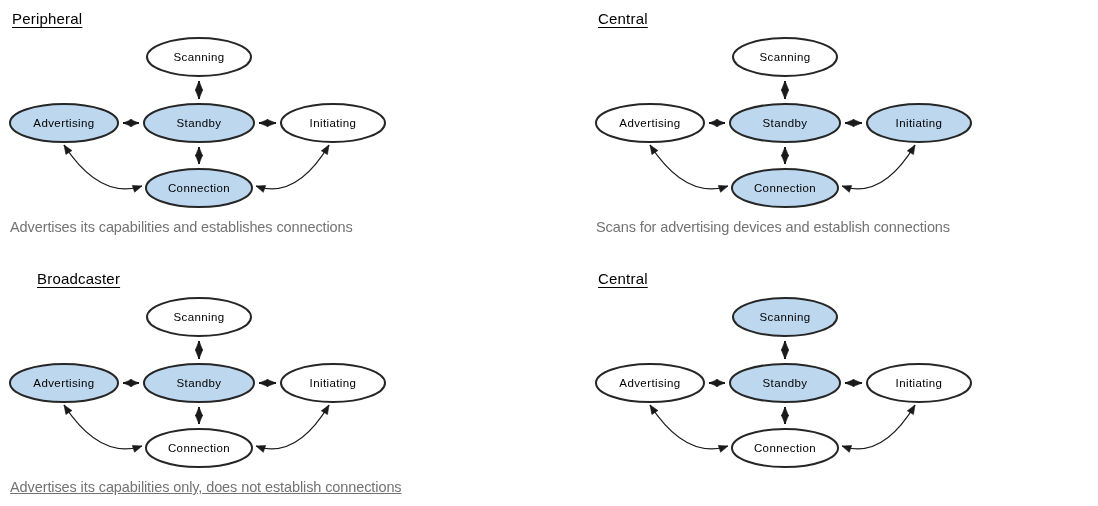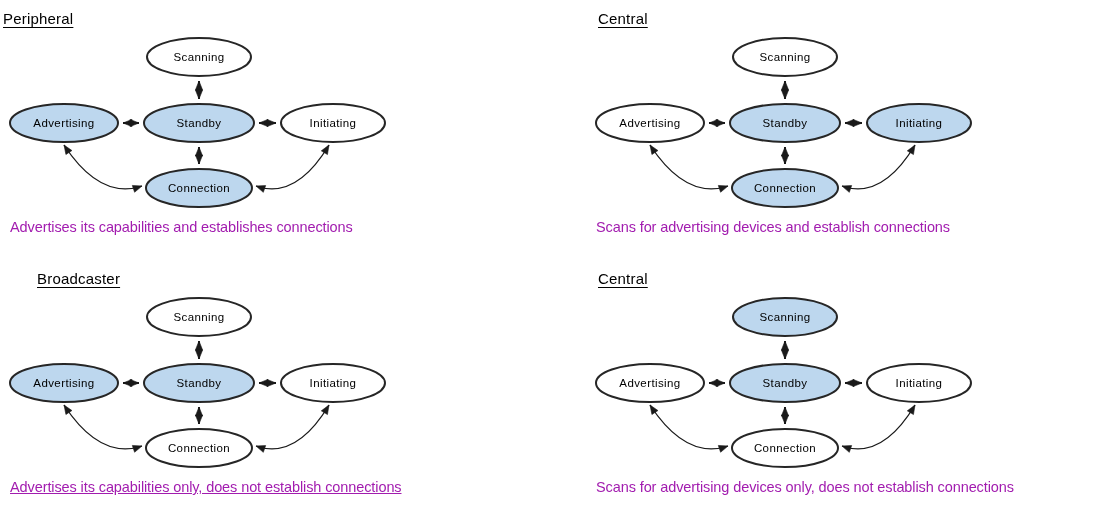--- a/index.html
+++ b/index.html
@@ -20,41 +20,41 @@
     font-weight:400;
     letter-spacing:0.2px;
     color:#000;
     white-space:nowrap;
     text-decoration:underline;
     text-underline-offset:3px;
   }
   .panel-caption{
     position:absolute;
     font-size:14.5px;
-    color:#a21caf;
+    color:#737373;
     white-space:nowrap;
     letter-spacing:-0.1px;
   }
   .diagram{position:absolute;left:0;top:0;}
   .node-label{
     font-family:"Liberation Sans","DejaVu Sans",sans-serif;
     font-size:11.5px;
     fill:#000;
     text-anchor:middle;
     dominant-baseline:middle;
     letter-spacing:0.4px;
   }
   svg{display:block;overflow:visible;}
 </style>
 </head>
 <body>
 
 <div id="board">
     <div class="panel" style="left: 0px; top: 0px;">
-      <div class="panel-title" style="left: 3px; top: 10px;">Peripheral</div>
+      <div class="panel-title" style="left: 12px; top: 10px;">Peripheral</div>
       <div class="panel-caption" style="left: 10px; top: 219px;">Advertises its capabilities and establishes connections</div>
       <svg class="diagram" width="549" height="215" viewBox="0 0 549 215">
         <g>
           <line x1="199" y1="81" x2="199" y2="99" stroke="#1a1a1a" stroke-width="2"></line>
           <polygon points="199,81 202.6,90 195.4,90" fill="#1a1a1a" stroke="#1a1a1a" stroke-width="0.6"></polygon>
           <polygon points="199,99 195.4,90 202.6,90" fill="#1a1a1a" stroke="#1a1a1a" stroke-width="0.6"></polygon>
           <line x1="199" y1="147" x2="199" y2="164" stroke="#1a1a1a" stroke-width="2"></line>
           <polygon points="199,147 202.6,156 195.4,156" fill="#1a1a1a" stroke="#1a1a1a" stroke-width="0.6"></polygon>
           <polygon points="199,164 195.4,155 202.6,155" fill="#1a1a1a" stroke="#1a1a1a" stroke-width="0.6"></polygon>
           <line x1="123" y1="123" x2="139" y2="123" stroke="#1a1a1a" stroke-width="2"></line>
@@ -185,21 +185,20 @@
           </g>
           <g>
             <ellipse cx="199" cy="188" rx="53" ry="19" fill="#ffffff" stroke="#262626" stroke-width="2"></ellipse>
             <text x="199" y="188.5" class="node-label">Connection</text>
           </g>
         </g>
       </svg>
     </div>
     <div class="panel" style="left: 586px; top: 260px;">
       <div class="panel-title" style="left: 12px; top: 10px;">Central</div>
-      <div class="panel-caption" style="left: 10px; top: 219px;">Scans for advertising devices only, does not establish connections</div>
       <svg class="diagram" width="549" height="215" viewBox="0 0 549 215">
         <g>
           <line x1="199" y1="81" x2="199" y2="99" stroke="#1a1a1a" stroke-width="2"></line>
           <polygon points="199,81 202.6,90 195.4,90" fill="#1a1a1a" stroke="#1a1a1a" stroke-width="0.6"></polygon>
           <polygon points="199,99 195.4,90 202.6,90" fill="#1a1a1a" stroke="#1a1a1a" stroke-width="0.6"></polygon>
           <line x1="199" y1="147" x2="199" y2="164" stroke="#1a1a1a" stroke-width="2"></line>
           <polygon points="199,147 202.6,156 195.4,156" fill="#1a1a1a" stroke="#1a1a1a" stroke-width="0.6"></polygon>
           <polygon points="199,164 195.4,155 202.6,155" fill="#1a1a1a" stroke="#1a1a1a" stroke-width="0.6"></polygon>
           <line x1="123" y1="123" x2="139" y2="123" stroke="#1a1a1a" stroke-width="2"></line>
           <polygon points="123,123 132,119.4 132,126.6" fill="#1a1a1a" stroke="#1a1a1a" stroke-width="0.6"></polygon>

